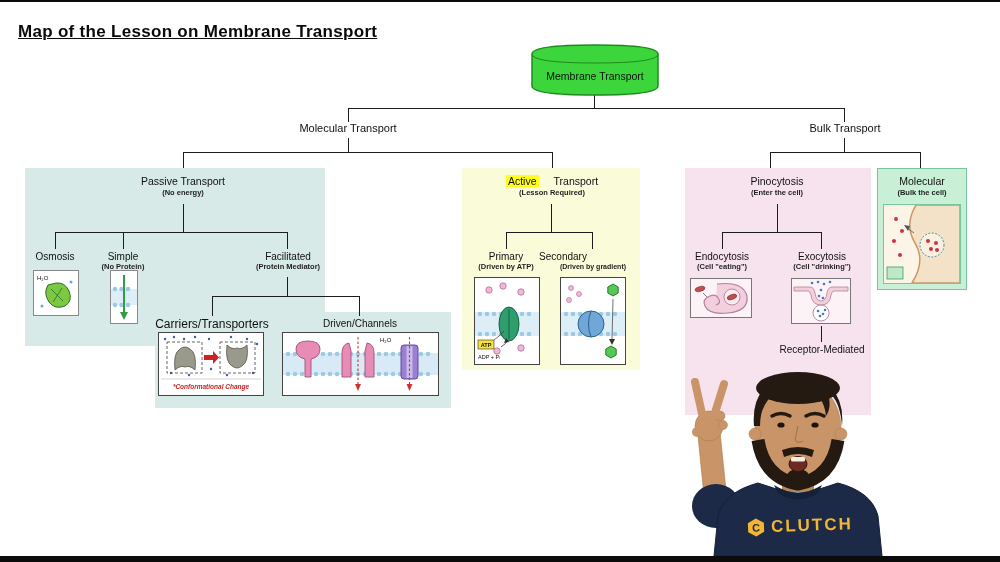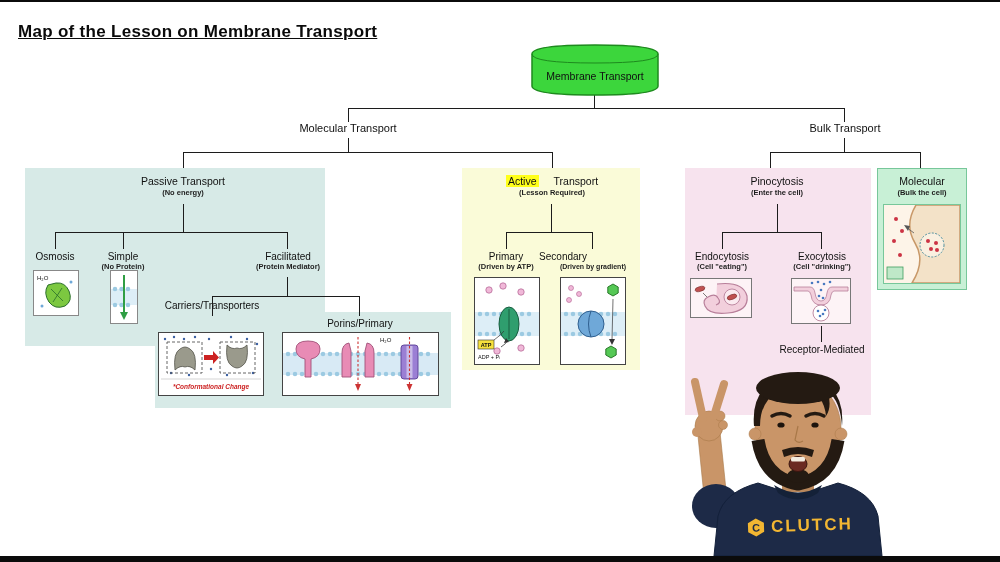--- a/index.html
+++ b/index.html
@@ -76,22 +76,22 @@
 
   <div class="lbl" style="left:103px;top:175px;width:160px;font-size:10.5px">Passive Transport</div>
   <div class="note" style="left:103px;top:189px;width:160px">(No energy)</div>
 
   <div class="lbl" style="left:15px;top:251px;width:80px;font-size:10px">Osmosis</div>
   <div class="lbl" style="left:88px;top:251px;width:70px;font-size:10px">Simple</div>
   <div class="note" style="left:88px;top:263px;width:70px">(No Protein)</div>
   <div class="lbl" style="left:228px;top:251px;width:120px;font-size:10px">Facilitated</div>
   <div class="note" style="left:228px;top:263px;width:120px">(Protein Mediator)</div>
 
-  <div class="lbl" style="left:145px;top:300px;width:134px;font-size:10px">Carriers/Transporters</div>
-  <div class="lbl" style="left:297px;top:318px;width:126px;font-size:10px">Porins/Primary</div>
+  <div class="lbl" style="left:145px;top:318px;width:134px;font-size:12px">Carriers/Transporters</div>
+  <div class="lbl" style="left:297px;top:318px;width:126px;font-size:10px">Driven/Channels</div>
 
   <div class="img" style="left:33px;top:270px;width:46px;height:46px;border-color:#888">
     <svg width="44" height="44">
       <text x="3" y="9" font-size="6" fill="#111">H₂O</text>
       <path d="M14,14 Q9,22 15,31 Q21,39 31,35 Q39,30 35,20 Q31,11 22,12 Z" fill="#7cc840" stroke="#2a6e2a" stroke-width="1"></path>
       <path d="M17,18 L29,30 M28,17 L19,31" stroke="#2a6e2a" stroke-width="0.8"></path>
       <circle cx="37" cy="11" r="1.5" fill="#6fa8d8"></circle>
       <circle cx="8" cy="35" r="1.5" fill="#6fa8d8"></circle>
     </svg>
   </div>

